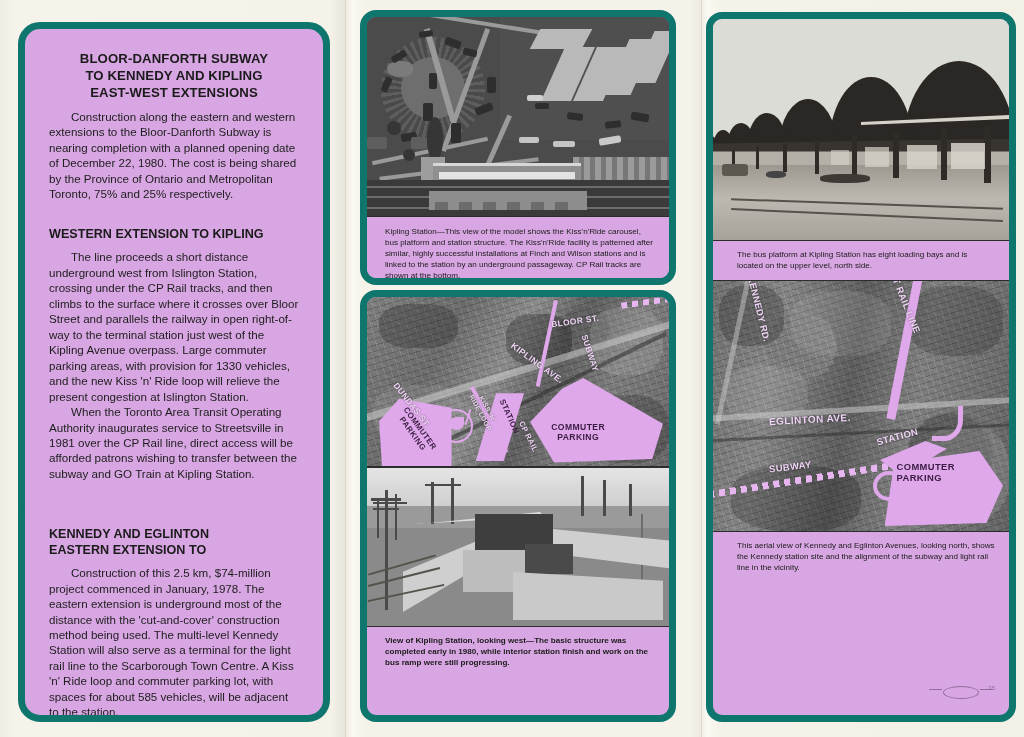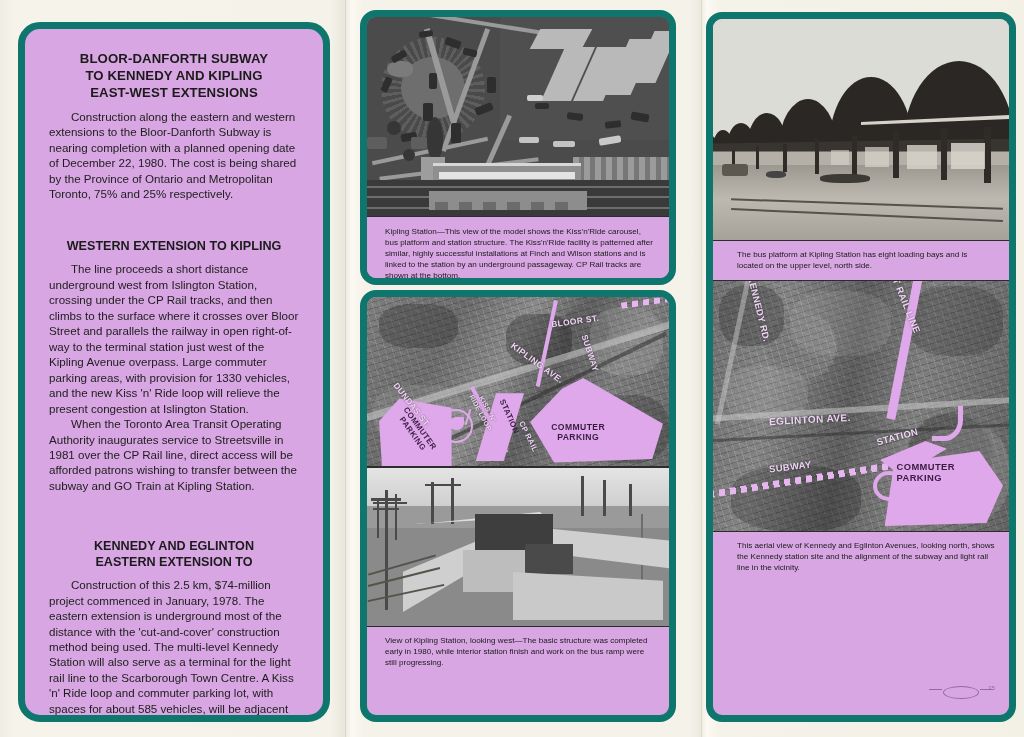--- a/index.html
+++ b/index.html
@@ -49,26 +49,25 @@
   .body-text{
     font-size:11.6px;
     line-height:1.335;
     color:#1d1d1d;
     text-align:left;
     margin:0;
   }
   .body-text p{margin:0;}
   .body-text p.indent{text-indent:22px;}
   .section-head{
-    text-align:center;
     font-weight:bold;
     font-size:12.6px;
     line-height:1.26;
     color:#1b1b1b;
-    margin:38px 0 6px 0;
+    margin:26px 0 6px 0;
   }
   .section-head .ln{display:block;}
 
   
   #panel-mid-top{left:360px;top:10px;width:316px;height:275px;border-radius:16px;padding:0;}
   #panel-mid-bottom{left:360px;top:290px;width:316px;height:432px;border-radius:16px;padding:0;}
   #panel-right-col{left:706px;top:12px;width:310px;height:710px;border-radius:16px;padding:0;}
 
   .photo{
     position:relative;
@@ -391,21 +390,21 @@
     <div class="box-struct" style="left:108px;top:46px;width:78px;height:42px;"></div>
     <div class="box-struct" style="left:96px;top:82px;width:62px;height:42px;background:#bdbdbd;"></div>
     <div class="box-struct" style="left:158px;top:76px;width:48px;height:30px;background:#4a4a4a;"></div>
     <div class="box-struct" style="left:146px;top:104px;width:150px;height:48px;background:#c9c9c9;clip-path:polygon(0 0,100% 18%,100% 100%,0 100%);"></div>
 
     <div class="railtrk" style="left:0;top:96px;width:70px;transform:rotate(-16deg);"></div>
     <div class="railtrk" style="left:0;top:108px;width:74px;transform:rotate(-14deg);"></div>
     <div class="railtrk" style="left:0;top:124px;width:78px;transform:rotate(-12deg);"></div>
   </div>
 
-  <div class="cap" style="padding:8px 14px 10px 18px;">
+  <div class="cap" style="padding:8px 14px 10px 18px;font-weight:bold;">
     <p>View of Kipling Station, looking west—The basic structure was completed early in 1980, while interior station finish and work on the bus ramp were still progressing.</p>
   </div>
 </div>
 
 <div class="panel" id="panel-right-col">
 
   <div class="photo bus-plat" style="border:none;border-bottom:1px solid #2c2c2c;">
     <div class="grnd"></div>
 
     <div class="arch" style="right:-6px;bottom:42%;width:112px;height:86px;"></div>

